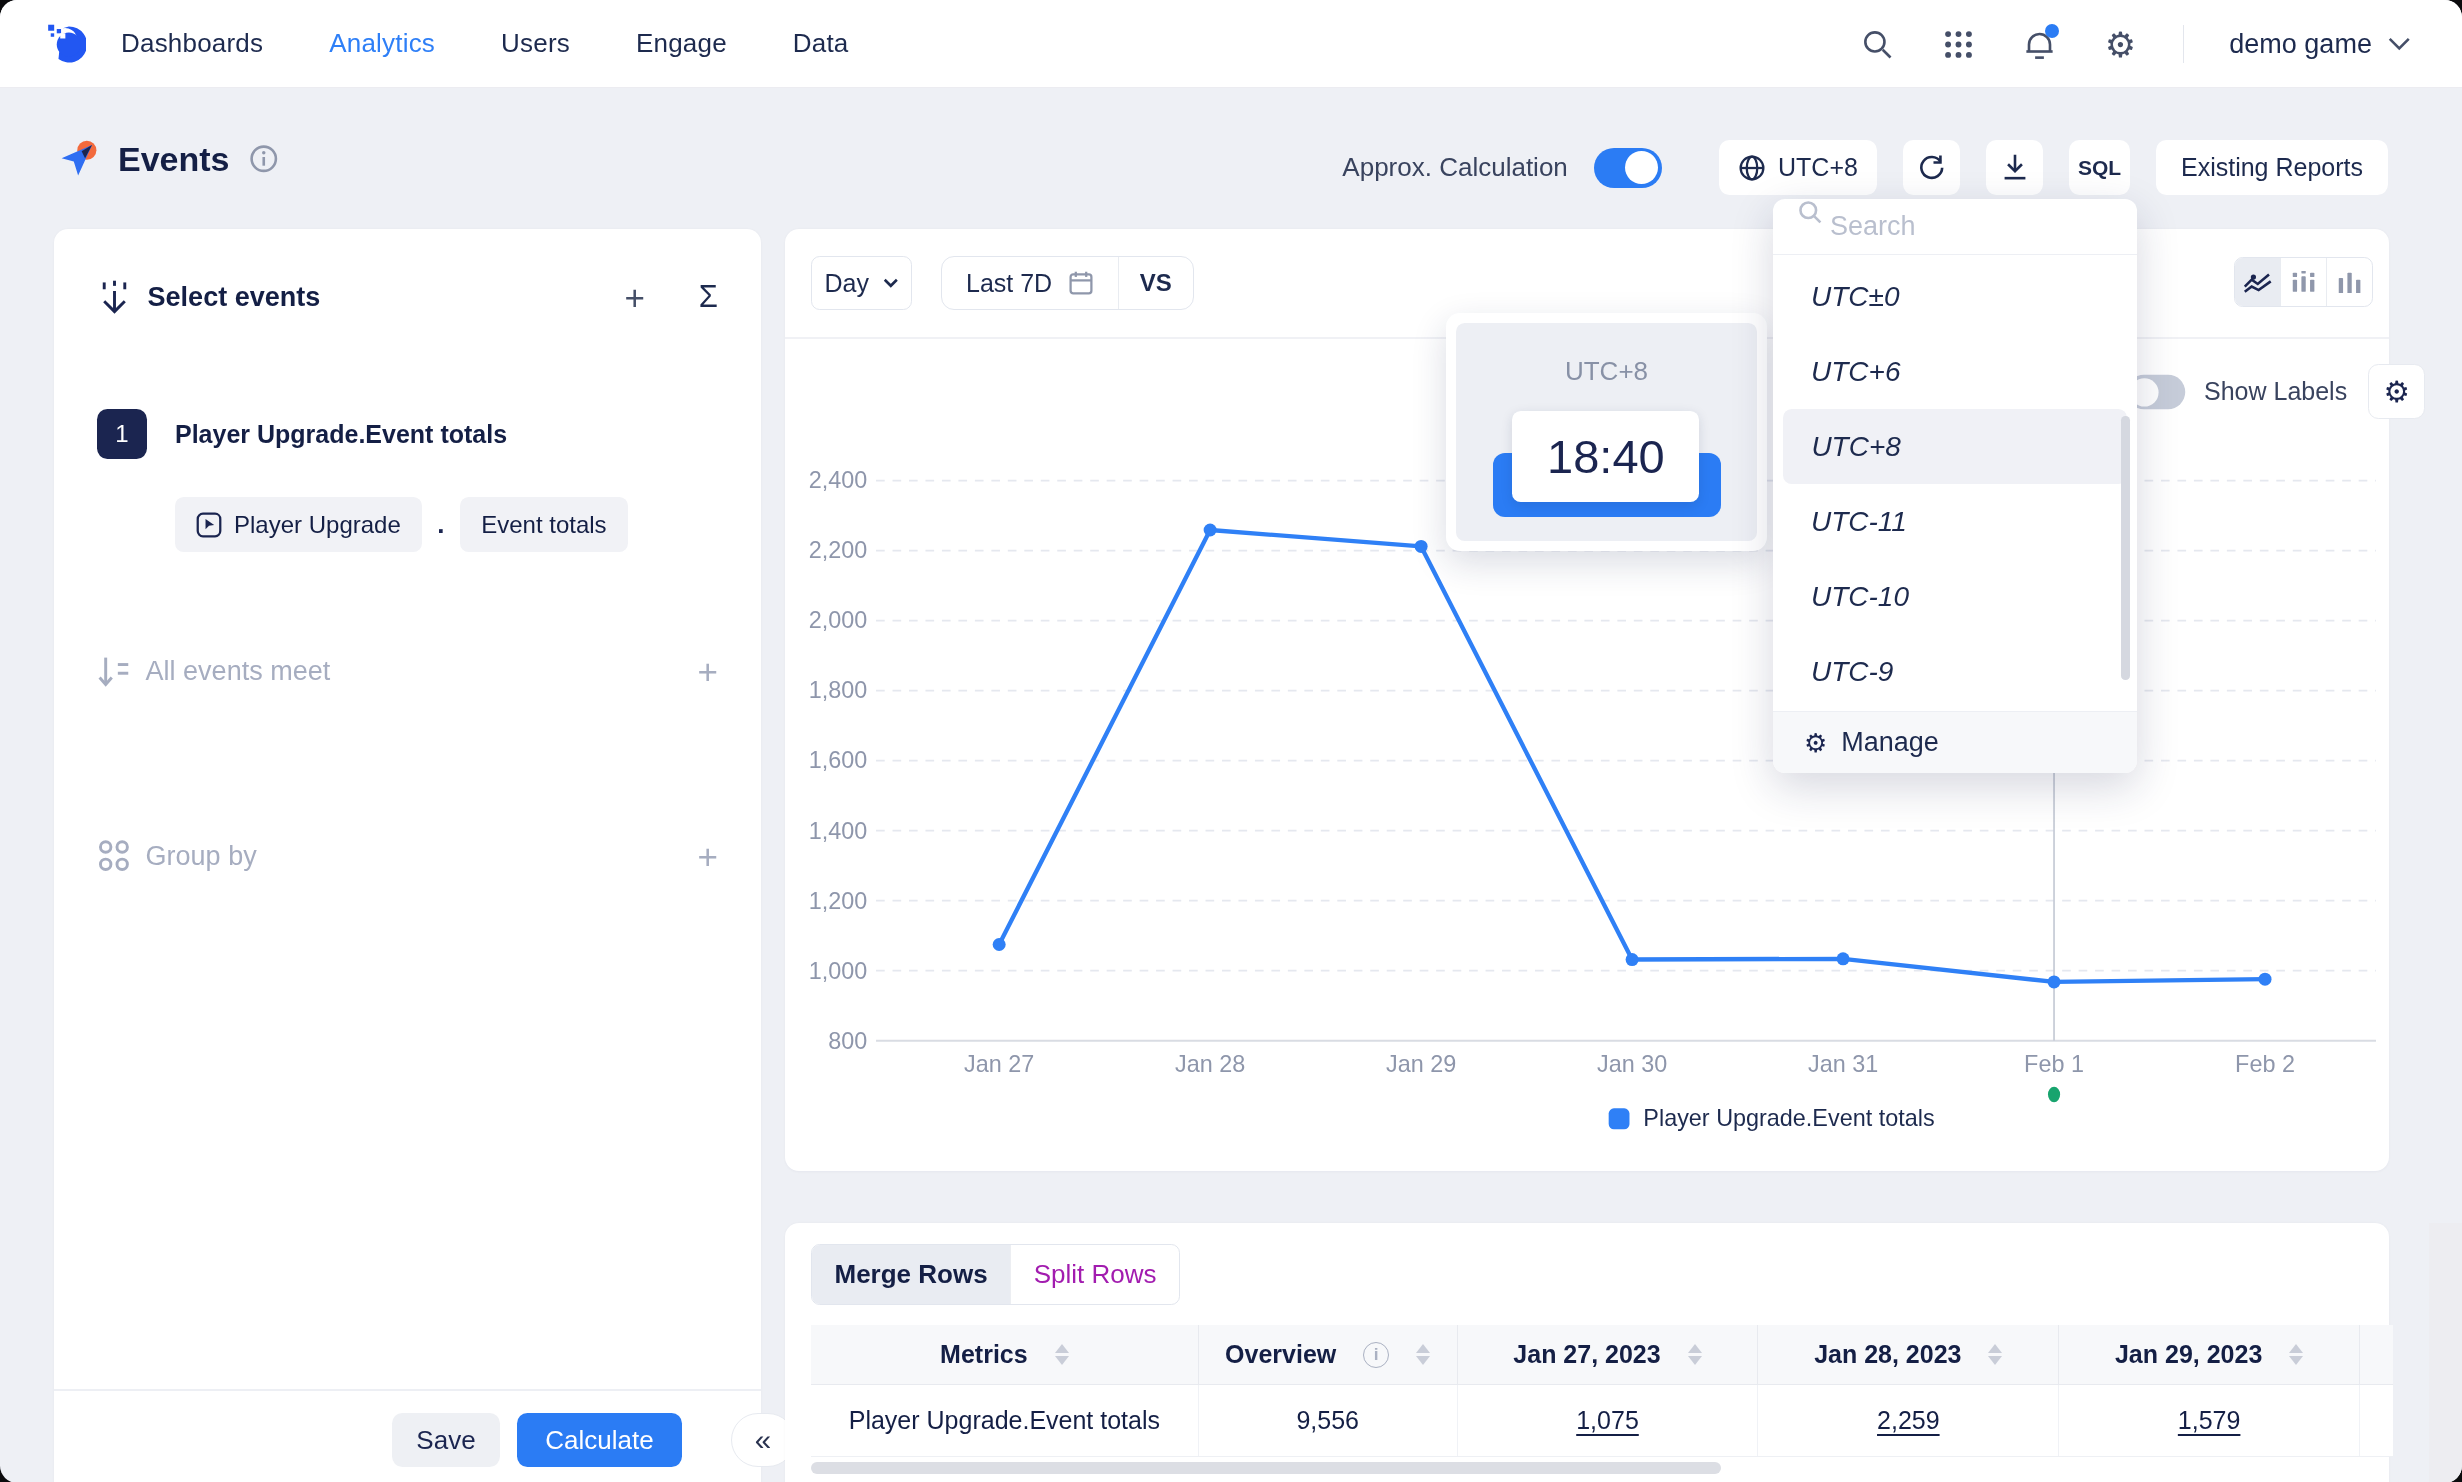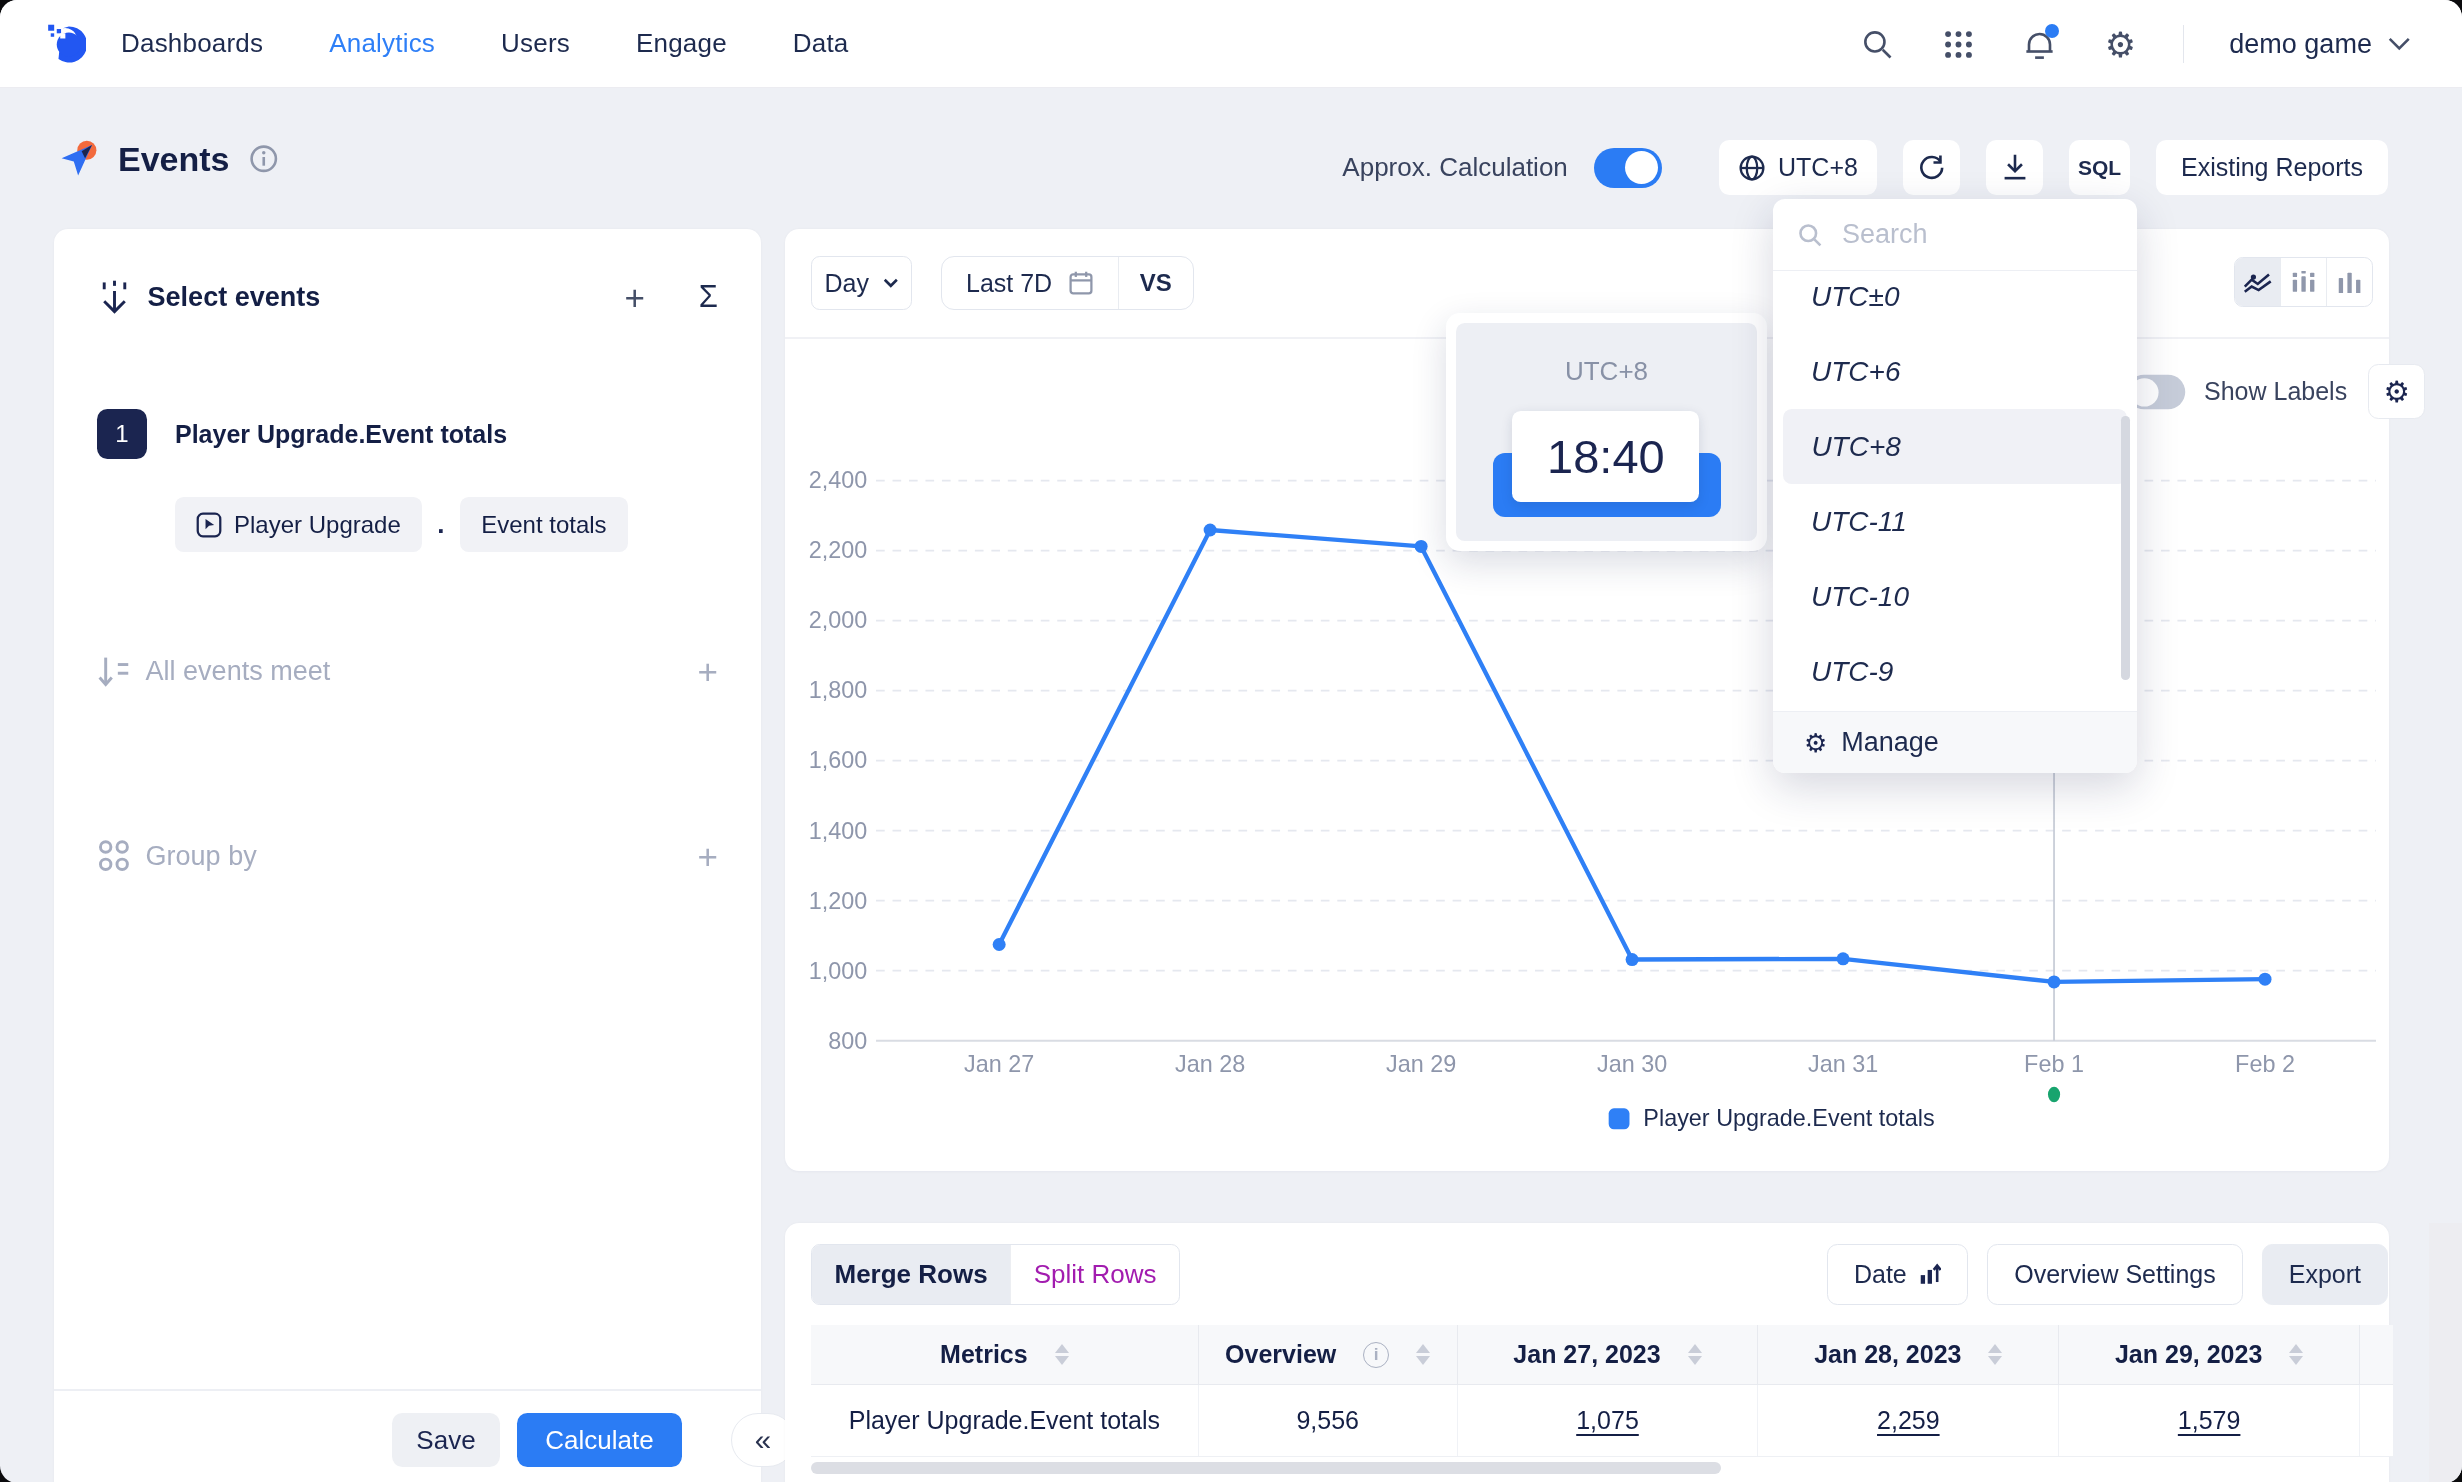--- a/index.html
+++ b/index.html
@@ -64,21 +64,21 @@
   #labels-gear-btn { margin-left:21px; width:57px; height:55px; border:1.7px solid #e7eaf0; border-radius:10.4px; display:flex; align-items:center; justify-content:center; cursor:pointer; background:#fff; }
   .gear-glyph { font-size:29.5px; color:#1b2550; line-height:1; }
   
   #tz-tooltip { position:absolute; left:1446px; top:313px; width:321px; height:238px; background:#fff; border-radius:14px; box-shadow:0 12px 35px rgba(25,35,80,.16); z-index:30; padding:10.4px; }
   #tz-tooltip-inner { width:100%; height:100%; background:#edeff4; border-radius:8.7px; position:relative; }
   #tooltip-tz { position:absolute; top:33px; width:100%; text-align:center; font-size:26px; color:#8891a6; }
   #tooltip-blue { position:absolute; left:37px; top:130px; width:228px; height:64px; background:var(--accent); border-radius:12px; }
   #tooltip-time-box { position:absolute; left:56px; top:88px; width:187px; height:91px; background:#fff; border-radius:8.7px; box-shadow:0 3.5px 12px rgba(25,35,80,.13); display:flex; align-items:center; justify-content:center; font-size:47px; font-weight:500; color:#1b2550; }
   
   #tz-dropdown { position:absolute; left:1773px; top:199px; width:364px; height:574px; background:#fff; border-radius:12px; box-shadow:0 14px 43px rgba(25,35,80,.18); z-index:40; overflow:hidden; }
-  #tz-search-row { position:absolute; left:0; top:0; width:100%; height:72px; display:flex; align-items:center; padding-left:24px; gap:19px; border-bottom:1.7px solid #edeff4; }
+  #tz-search-row { position:absolute; left:0; top:0; width:100%; height:56px; display:flex; padding-left:24px; gap:7px; border-bottom:1.7px solid #edeff4; }
   #tz-search-input { border:none; outline:none; font-size:27px; color:#1d2a4e; width:260px; font-family:"Liberation Sans", sans-serif; background:transparent; }
   #tz-search-input::placeholder { color:#b9bfce; }
   #tz-options { position:absolute; left:0; top:60px; width:100%;font-style:italic; }
   .tz-option { height:75px; display:flex; align-items:center; padding-left:38px; font-size:28px; color:#1d2a4e; cursor:pointer; }
   .tz-option.selected { background:#f0f1f6; border-radius:8.7px; margin:0 10.4px; padding-left:28px; }
   #tz-scrollthumb { position:absolute; right:7px; top:217px; width:8.7px; height:264px; background:#d5d8e0; border-radius:4.3px; }
   #tz-footer { position:absolute; left:0; bottom:0; width:100%; height:62px; background:#f7f8fa; border-top:1.7px solid #edeff4; display:flex; align-items:center; padding-left:31px; gap:14px; cursor:pointer; }
   #tz-manage-label { font-size:27px; color:#1d2a4e; }
   
   #seg-rows { position:absolute; left:811px; top:1244px; height:61px; border:1.7px solid #e2e6ee; border-radius:8.7px; display:flex; overflow:hidden; background:#fff; }
@@ -411,37 +411,20 @@
     </div>
   </div>
 
   <div class="card" id="table-card"></div>
 
   <div id="seg-rows">
     <div class="rowseg active">Merge Rows</div>
     <div class="rowseg inactive">Split Rows</div>
   </div>
 
-  <div id="table-controls-right">
-    <div class="tbtn">
-      <span>Date</span>
-      <svg width="22.5" height="22.5" viewBox="0 0 26 26">
-        <rect x="2" y="14" width="5" height="10" fill="#1b2550"></rect>
-          <rect x="10" y="8" width="5" height="16" fill="#1b2550"></rect>
-        <line x1="21" y1="22" x2="21" y2="4" stroke="#1b2550" stroke-width="3"></line>
-          <polyline points="17,8 21,3 25,8" fill="none" stroke="#1b2550" stroke-width="3"></polyline>
-      </svg>
-    </div>
-    <div class="tbtn">
-      <span>Overview Settings</span>
-    </div>
-    <div class="tbtn filled">
-      <span>Export</span>
-    </div>
-  </div>
 
   <div id="data-table">
       <div class="t-headrow">
         <div class="t-cell head" style="width: 388px;">
           <span>Metrics</span>
           <span class="sort-icons">
             <span class="up"></span>
             <span class="down"></span>
           </span>
         </div>

